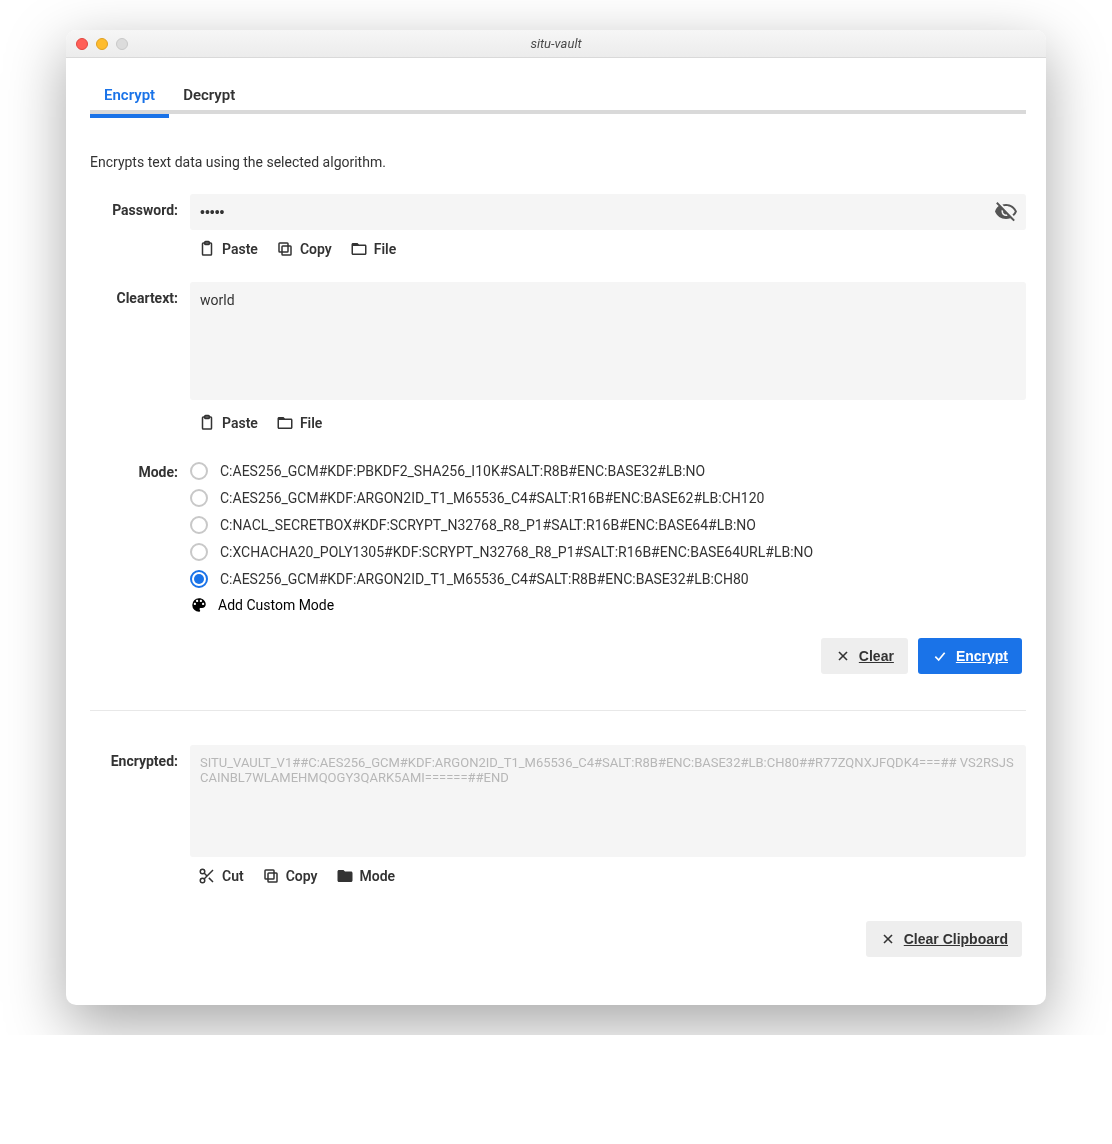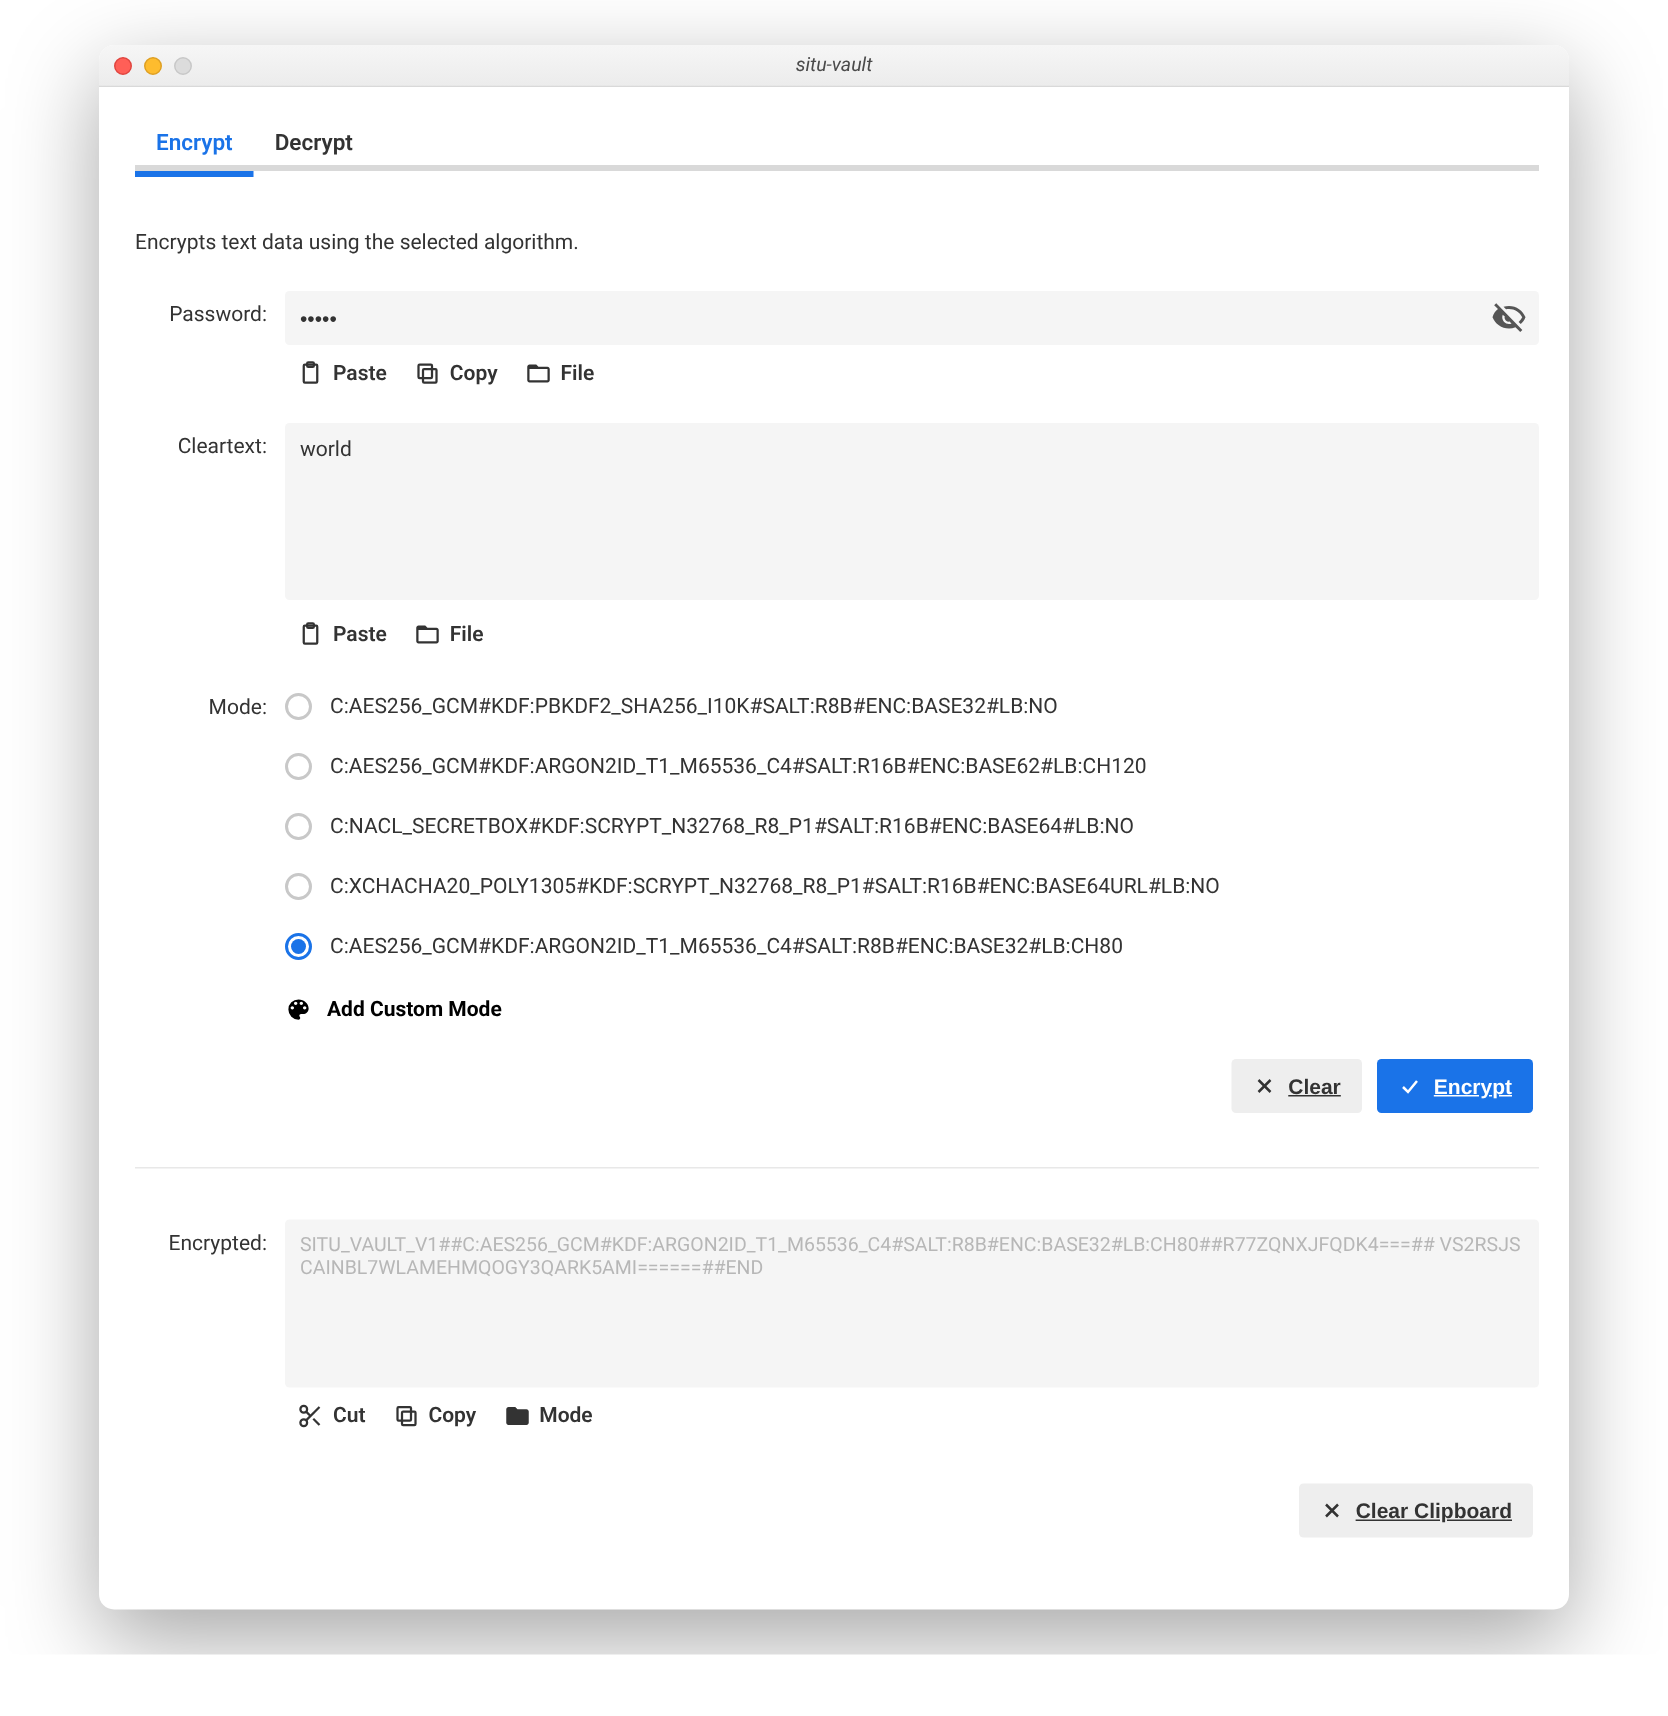--- a/index.html
+++ b/index.html
@@ -67,21 +67,21 @@
     }
     .panel { padding: 40px 20px 0; }
     .description { font-size: 14px; color: #333; margin-bottom: 24px; }
     .form-row { display: flex; align-items: flex-start; margin-bottom: 8px; }
     .row-label {
       width: 100px;
       text-align: right;
       padding-right: 12px;
       padding-top: 8px;
       font-size: 14px;
-      font-weight: 400;
+      font-weight: 700;
       color: #333;
       flex-shrink: 0;
     }
     .row-body { flex: 1; }
     .input-single {
       width: 100%;
       height: 36px;
       background: #f5f5f5;
       border: none;
       border-radius: 3px;
@@ -123,35 +123,35 @@
       min-height: 112px;
       background: #f5f5f5;
       border: none;
       border-radius: 3px;
       padding: 10px;
       font-size: 13px;
       color: #b7b7b7;
       word-break: break-all;
       font-family: inherit;
     }
-    .radio-list { display: flex; flex-direction: column; gap: 22px; padding-top: 6px; }
+    .radio-list { display: flex; flex-direction: column; gap: 9px; padding-top: 6px; }
     .radio-item {
       display: flex; align-items: center; gap: 12px;
       font-size: 14px; color: #333;
       cursor: pointer;
     }
     .radio-circle {
       width: 18px; height: 18px; border-radius: 50%;
       border: 2px solid #c8c8c8;
       display: flex; align-items: center; justify-content: center;
       flex-shrink: 0;
     }
     .radio-circle.selected { border-color: #1a73e8; }
     .radio-dot { width: 10px; height: 10px; border-radius: 50%; background: #1a73e8; }
-    .add-custom { display: flex; align-items: center; gap: 10px; margin-top: 24px; font-size: 14px; font-weight: 700; cursor: pointer; }
+    .add-custom { display: flex; align-items: center; gap: 10px; margin-top: 8px; font-size: 14px; font-weight: 400; cursor: pointer; }
     .add-custom svg { width: 18px; height: 18px; }
     .action-bar { display: flex; justify-content: flex-end; gap: 10px; margin-top: 24px; padding-right: 4px; }
     .btn {
       height: 36px; padding: 0 14px;
       display: flex; align-items: center; gap: 8px;
       font-size: 14px; font-weight: 600;
       border: none; border-radius: 3px;
       cursor: pointer;
       text-decoration: underline;
     }

